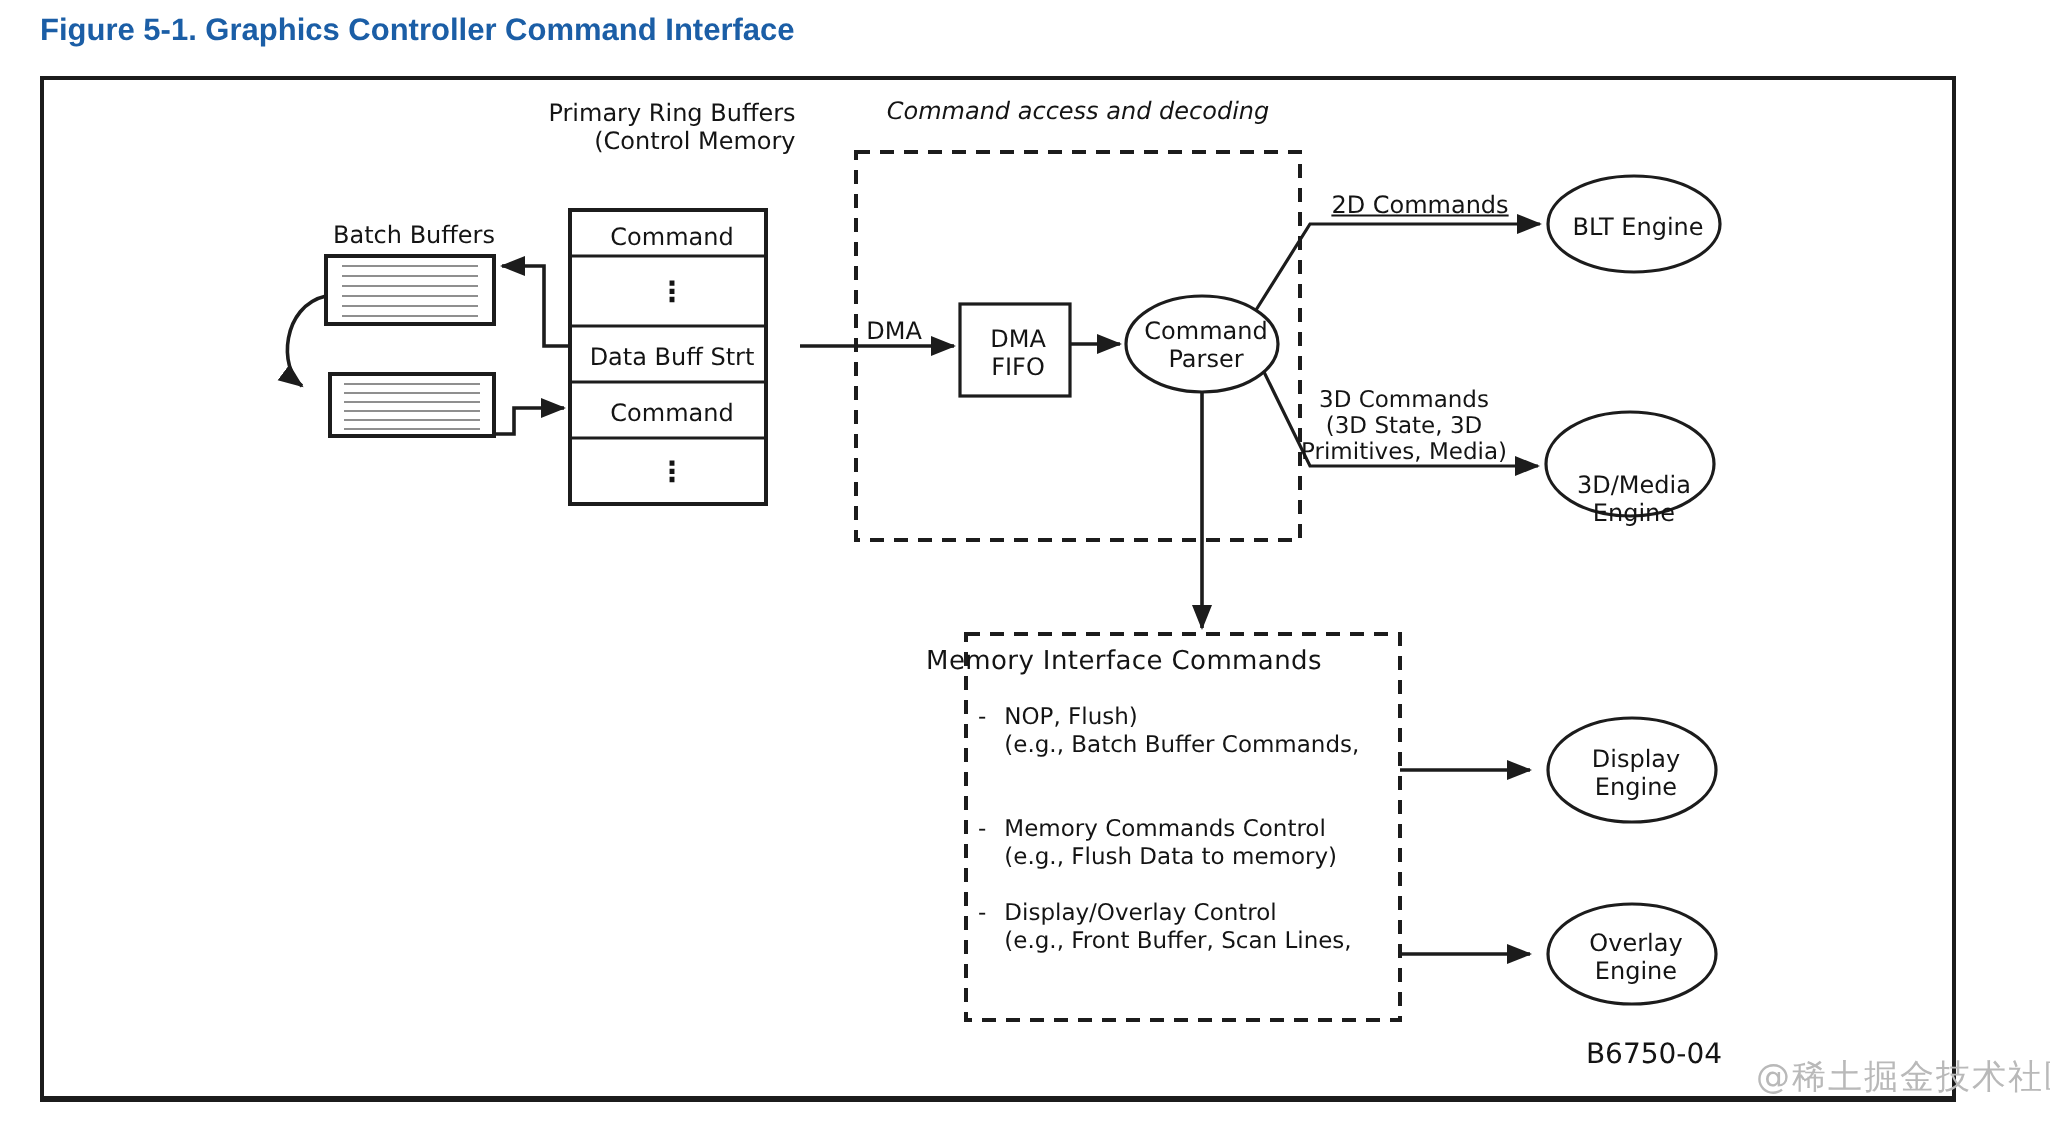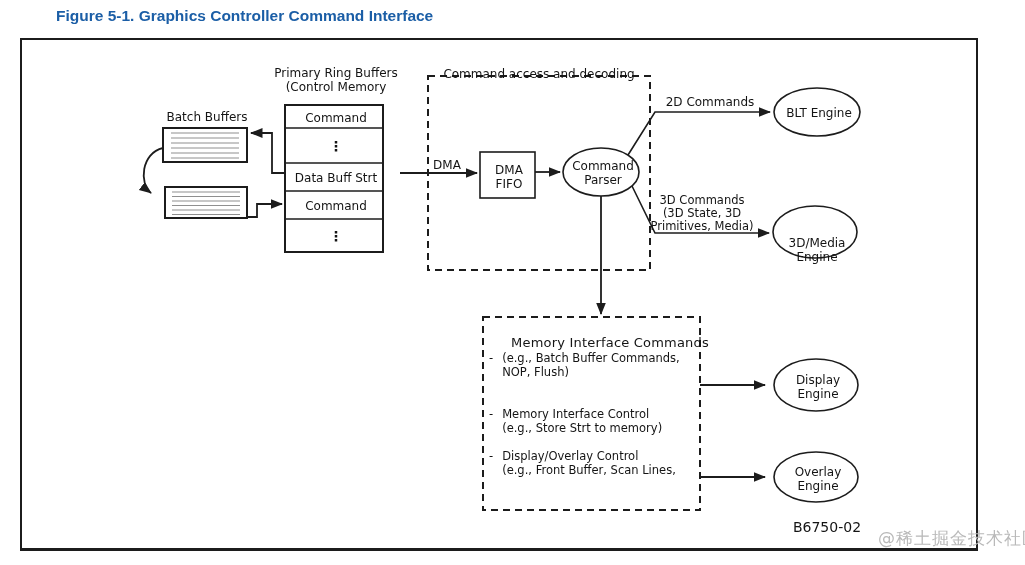--- a/index.html
+++ b/index.html
@@ -7,21 +7,20 @@
     width:1025px; height:565px; position:relative; overflow:hidden;
     background:#ffffff;
     font-family:"DejaVu Sans", sans-serif;
     color:#111;
   }
   .figure-title {
     position:absolute; left:20px; top:7px;
     font-family:"Liberation Sans", sans-serif;
     font-weight:bold; font-size:15.5px; color:#1b5ea6;
     white-space:nowrap;
-    margin-left:36px;
   }
   .top-frag {
     position:absolute; left:298px; top:0; width:170px; height:4px;
     overflow:hidden; pointer-events:none;
   }
   .top-frag span {
     position:absolute; left:0; top:-14px;
     font-family:"Liberation Sans", sans-serif;
     font-weight:bold; font-size:15px; color:#1b5ea6; white-space:nowrap;
   }
@@ -129,46 +128,46 @@
     <ellipse cx="796" cy="439" rx="42" ry="25" fill="#fff" stroke="#1c1c1c" stroke-width="1.6"></ellipse>
 
     <rect x="463" y="279" width="217" height="193" fill="none" stroke="#1c1c1c" stroke-width="2" stroke-dasharray="7 5"></rect>
 
     <line x1="680" y1="347" x2="745" y2="347" stroke="#1c1c1c" stroke-width="1.8" marker-end="url(#arr)"></line>
     <line x1="680" y1="439" x2="745" y2="439" stroke="#1c1c1c" stroke-width="1.8" marker-end="url(#arr)"></line>
   </svg>
 
   <div class="lbl" style="left:185px; top:78px;">Batch Buffers</div>
 
-  <div class="lbl" style="left:314px; top:40px;">
+  <div class="lbl" style="left:314px; top:24px;text-align:right;">
     <div>Primary Ring Buffers</div>
     <div>(Control Memory</div>
   </div>
 
   <div class="lbl" style="left:314px; top:79px;">Command</div>
   <div class="lbl dots" style="left:314px; top:107px;">⋮</div>
   <div class="lbl" style="left:314px; top:139px;">Data Buff Strt</div>
   <div class="lbl" style="left:314px; top:167px;">Command</div>
   <div class="lbl dots" style="left:314px; top:197px;">⋮</div>
 
-  <div class="lbl" style="left:517px; top:35px;">Command access and decoding</div>
+  <div class="lbl" style="left:517px; top:16px;font-style:italic;">Command access and decoding</div>
 
   <div class="lbl" style="left:425px; top:126px;">DMA</div>
 
   <div class="lbl" style="left:487px; top:137px;">
     <div>DMA</div>
     <div>FIFO</div>
   </div>
 
   <div class="lbl" style="left:581px; top:133px;">
     <div>Command</div>
     <div>Parser</div>
   </div>
 
-  <div class="lbl" style="left:688px; top:63px;">2D Commands</div>
+  <div class="lbl" style="left:688px; top:63px;text-decoration:underline;">2D Commands</div>
 
   <div class="lbl small" style="left:680px; top:173px; line-height:13px;">
     <div>3D Commands</div>
     <div>(3D State, 3D</div>
     <div>Primitives, Media)</div>
   </div>
 
   <div class="lbl" style="left:797px; top:74px;text-align:right;">BLT Engine</div>
 
   <div class="lbl" style="left:795px; top:210px;">
@@ -179,42 +178,42 @@
   <div class="lbl" style="left:796px; top:347px;">
     <div>Display</div>
     <div>Engine</div>
   </div>
 
   <div class="lbl" style="left:796px; top:439px;">
     <div>Overlay</div>
     <div>Engine</div>
   </div>
 
-  <div class="lbl mem-title" style="left:588px; top:291px;margin-top:12px;">Memory Interface Commands</div>
+  <div class="lbl mem-title" style="left:540px; top:291px;">Memory Interface Commands</div>
 
   <div class="mem-item" style="left:467px; top:312px;">
     <span>-</span>
     <div>
+      <div>NOP, Flush)</div>
       <div>(e.g., Batch Buffer Commands,</div>
-      <div>NOP, Flush)</div>
     </div>
   </div>
 
   <div class="mem-item" style="left:467px; top:368px;">
     <span>-</span>
     <div>
-      <div>Memory Interface Control</div>
-      <div>(e.g., Store Strt to memory)</div>
+      <div>Memory Commands Control</div>
+      <div>(e.g., Flush Data to memory)</div>
     </div>
   </div>
 
   <div class="mem-item" style="left:467px; top:410px;">
     <span>-</span>
     <div>
       <div>Display/Overlay Control</div>
       <div>(e.g., Front Buffer, Scan Lines,</div>
     </div>
   </div>
 
-  <div class="lbl code-label" style="left:805px; top:488px;">B6750-02</div>
+  <div class="lbl code-label" style="left:805px; top:488px;">B6750-04</div>
 </div>
 
 <div class="watermark">@稀土掘金技术社区</div>
 
 </body></html>

